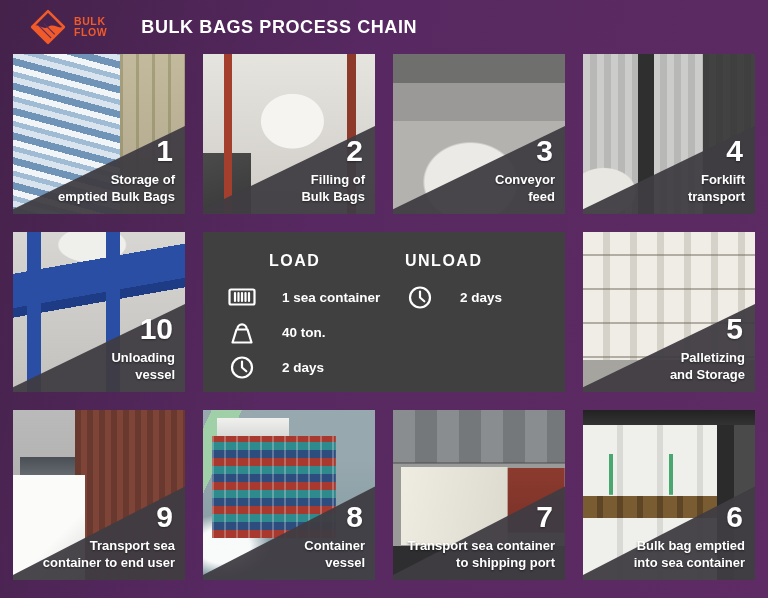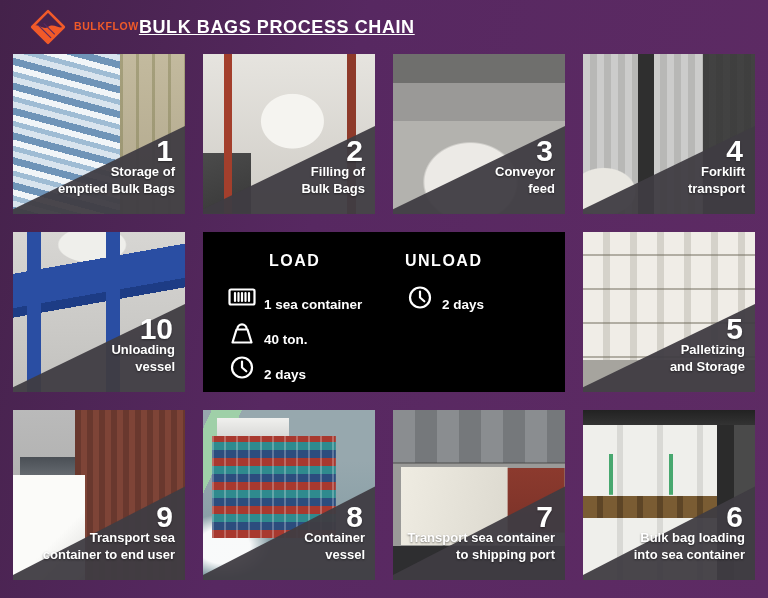--- a/index.html
+++ b/index.html
@@ -5,38 +5,38 @@
   html,body{margin:0;padding:0;}
   body{
     width:768px;height:598px;overflow:hidden;position:relative;
     background:linear-gradient(105deg,#44224a 0%,#572861 40%,#5e2b64 100%);
     font-family:"Liberation Sans",sans-serif;
     -webkit-font-smoothing:antialiased;
   }
   
   .header{position:absolute;left:0;top:0;width:768px;height:54px;display:flex;align-items:center;padding-left:30px;box-sizing:border-box;}
   .logo-mark{flex:0 0 auto;}
-  .logo-text{margin-left:8px;color:#f15a29;font-weight:bold;font-size:10.5px;letter-spacing:.6px;line-height:1.05;display:flex;flex-direction:row;}
-  .page-title{color:#fff;font-weight:bold;font-size:18px;letter-spacing:.6px;text-decoration:underline;}
+  .logo-text{margin-left:8px;color:#f15a29;font-weight:bold;font-size:10.5px;letter-spacing:.6px;line-height:1.05;display:flex;flex-direction:column;}
+  .page-title{margin-left:34px;color:#fff;font-weight:bold;font-size:18px;letter-spacing:.6px;}
   
   .grid{position:absolute;left:13px;top:54px;display:grid;grid-template-columns:repeat(4,172px);grid-template-rows:160px 160px 170px;gap:18px;}
   .tile{position:relative;overflow:hidden;background:#888;}
   .photo{position:absolute;inset:0;}
   .shade{position:absolute;inset:0;background:rgba(63,60,66,.95);clip-path:polygon(0 97%,100% 45%,100% 100%,0 100%);}
   .num{position:absolute;right:12px;bottom:48px;font-size:30px;font-weight:bold;color:#fff;line-height:1;text-shadow:0 1px 2px rgba(0,0,0,.4);}
-  .label{position:absolute;right:10px;bottom:16px;left:2px;text-align:right;color:#fff;font-size:13px;font-weight:bold;line-height:1.3;text-shadow:0 1px 2px rgba(0,0,0,.5);}
-  
-  .panel{grid-column:2/4;background:#000000;position:relative;display:flex;}
+  .label{position:absolute;right:10px;bottom:8px;left:2px;text-align:right;color:#fff;font-size:13px;font-weight:bold;line-height:1.3;text-shadow:0 1px 2px rgba(0,0,0,.5);}
+  
+  .panel{grid-column:2/4;background:#404040;position:relative;display:flex;}
   .sec{margin-top:20px;}
   .sec-load{margin-left:24px;width:168px;}
   .sec-unload{margin-left:10px;}
   .sec-title{color:#fff;font-weight:bold;font-size:16px;letter-spacing:1.5px;margin-bottom:12px;}
   .sec-load .sec-title{margin-left:42px;}
   .sec-unload .sec-title{}
-  .prow{display:flex;align-items:flex-end;gap:7px;height:30px;margin-bottom:5px;}
+  .prow{display:flex;align-items:center;gap:25px;height:30px;margin-bottom:5px;}
   .prow-text{color:#fff;font-weight:bold;font-size:13.5px;}
   .ic{flex:0 0 auto;}
   
   .p1{background:
     repeating-linear-gradient(90deg,rgba(110,110,60,.35) 0 3px,rgba(0,0,0,0) 3px 16px) no-repeat 100% 0/38% 100%,
     linear-gradient(180deg,#c3ba9e,#b0a78c) no-repeat 100% 0/38% 100%,
     repeating-linear-gradient(15deg,#6f94b8 0 7px,#d9e4ee 7px 13px,#9fbcd4 13px 18px,#f1f5f8 18px 24px);}
   .p2{background:
     linear-gradient(90deg,rgba(0,0,0,0) 12%,#a33f2c 12% 17%,rgba(0,0,0,0) 17% 84%,#8e3a2a 84% 89%,rgba(0,0,0,0) 89%),
     radial-gradient(ellipse 30% 28% at 52% 42%,#f5f4f0 60%,rgba(245,244,240,0) 62%),
@@ -235,18 +235,18 @@
       <span>Transport sea container</span><br>
       <span>to shipping port</span>
     </div>
   </div>
 
   <div class="tile">
     <div class="photo p6"></div>
     <div class="shade"></div>
     <div class="num">6</div>
     <div class="label">
-      <span>Bulk bag loading</span><br>
+      <span>Bulk bag emptied</span><br>
       <span>into sea container</span>
     </div>
   </div>
 
 </div>
 
 </body></html>

